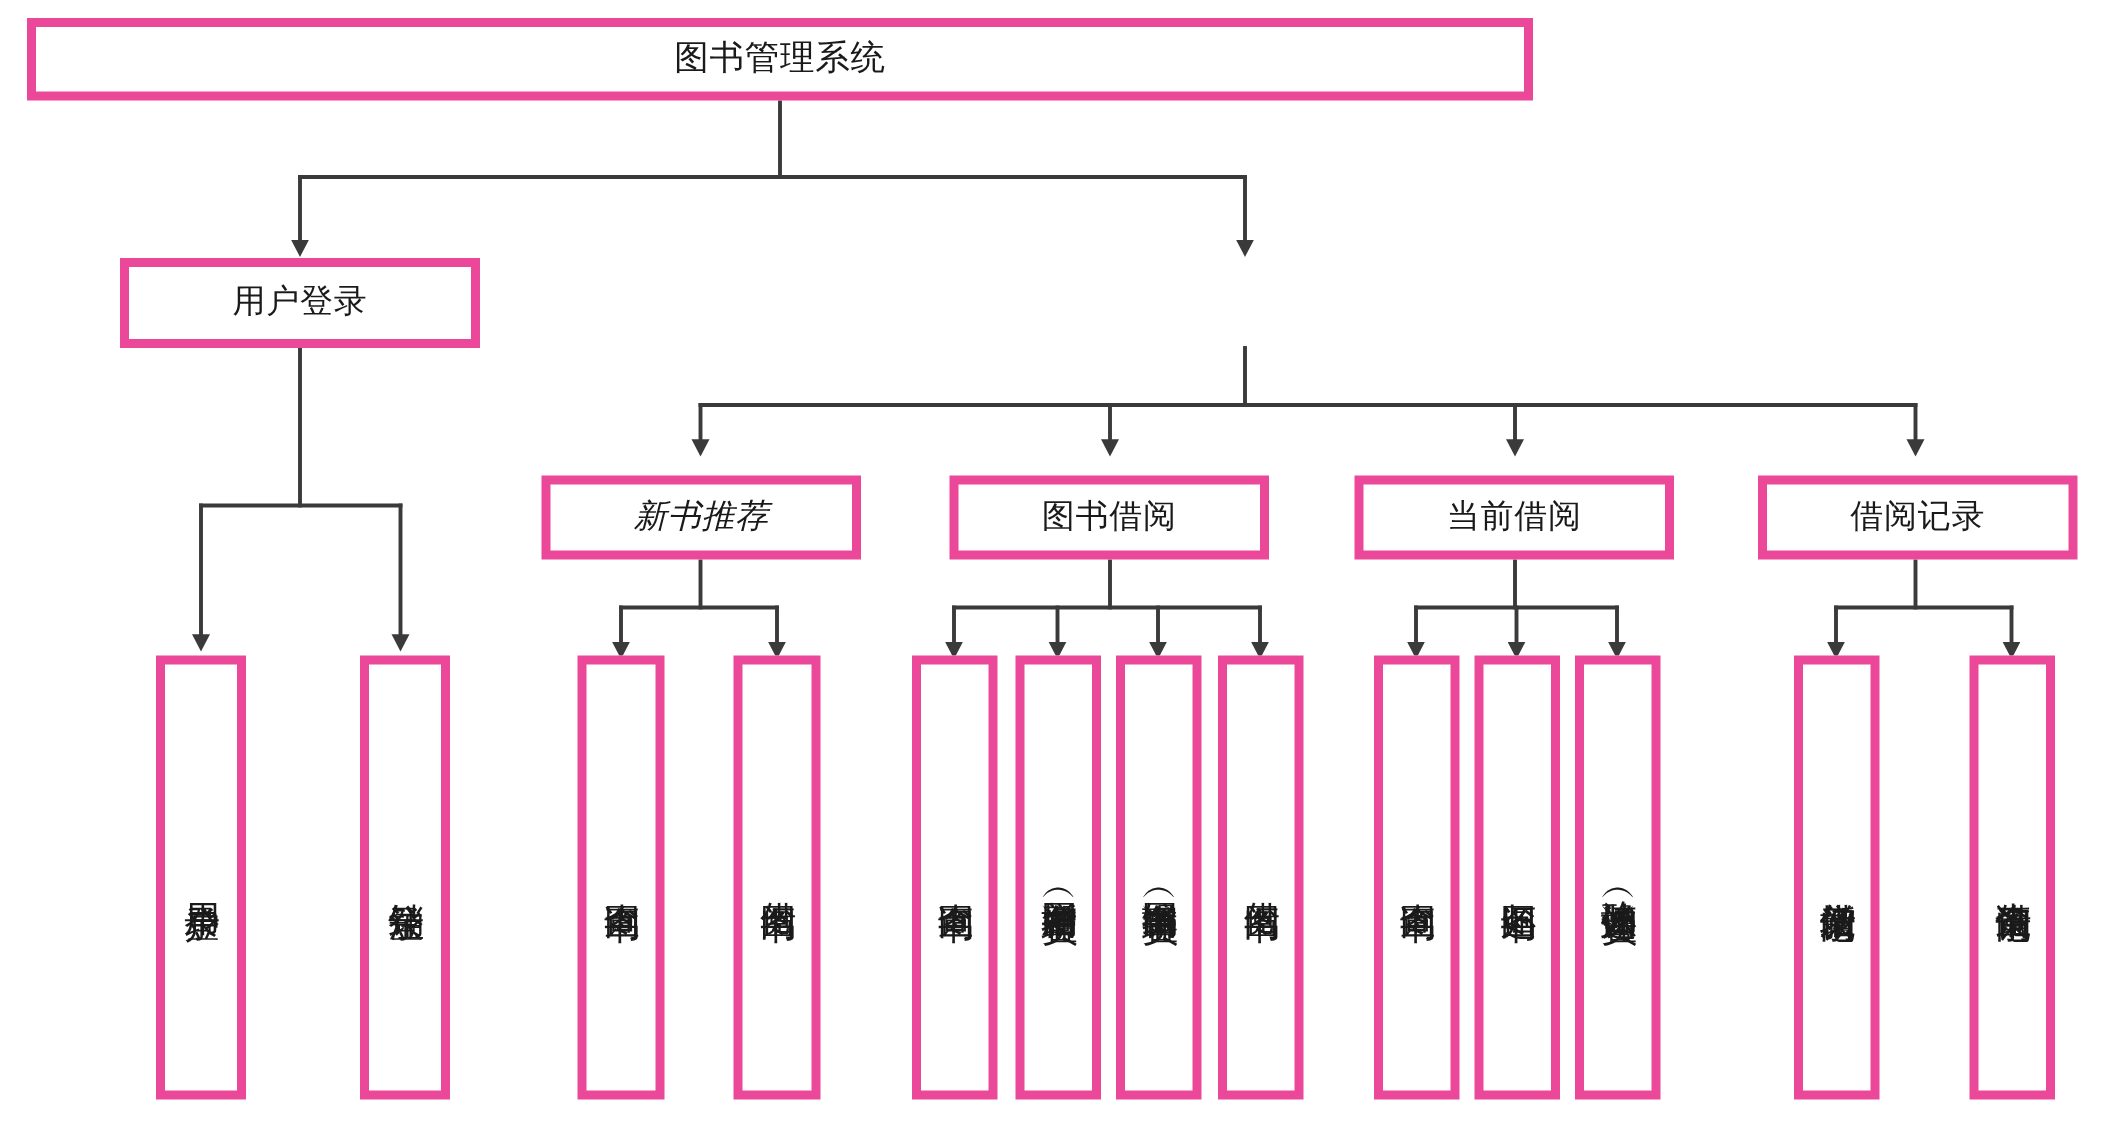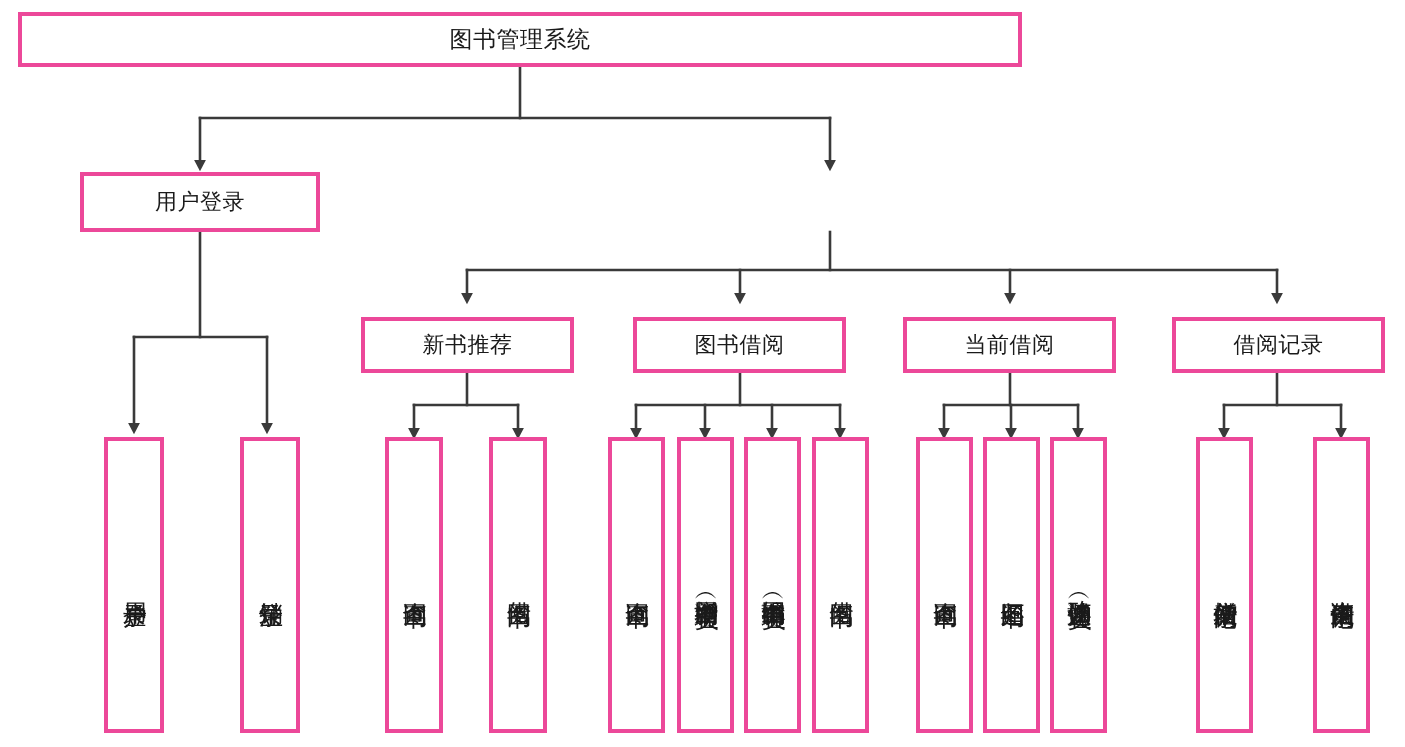--- a/index.html
+++ b/index.html
@@ -22,21 +22,21 @@
     left: 0;
     top: 0;
     width: 1405px;
     height: 747px;
     pointer-events: none;
   }
   .node {
     position: absolute;
     box-sizing: border-box;
     background: #ffffff;
-    border: 4px solid #ec4899;
+    border: 6px solid #ec4899;
     display: flex;
     align-items: center;
     justify-content: center;
     overflow: hidden;
   }
   .node .lbl {
     color: #1a1a1a;
     line-height: 1.06;
     text-align: center;
     white-space: nowrap;
@@ -130,21 +130,21 @@
 
   <div class="node h root" style="left:18px; top:12px; width:1004px; height:55px;">
     <span class="lbl">图书管理系统</span>
   </div>
 
   <div class="node h" style="left:80px; top:172px; width:240px; height:60px;">
     <span class="lbl">用户登录</span>
   </div>
 
 
-  <div class="node h" style="left:361px; top:317px; width:213px; height:56px;">
+  <div class="node h" style="left:361px; top:317px; width:213px; height:56px;font-style:italic;">
     <span class="lbl">新书推荐</span>
   </div>
 
   <div class="node h" style="left:633px; top:317px; width:213px; height:56px;">
     <span class="lbl">图书借阅</span>
   </div>
 
   <div class="node h" style="left:1172px; top:317px; width:213px; height:56px;">
     <span class="lbl">借阅记录</span>
   </div>

